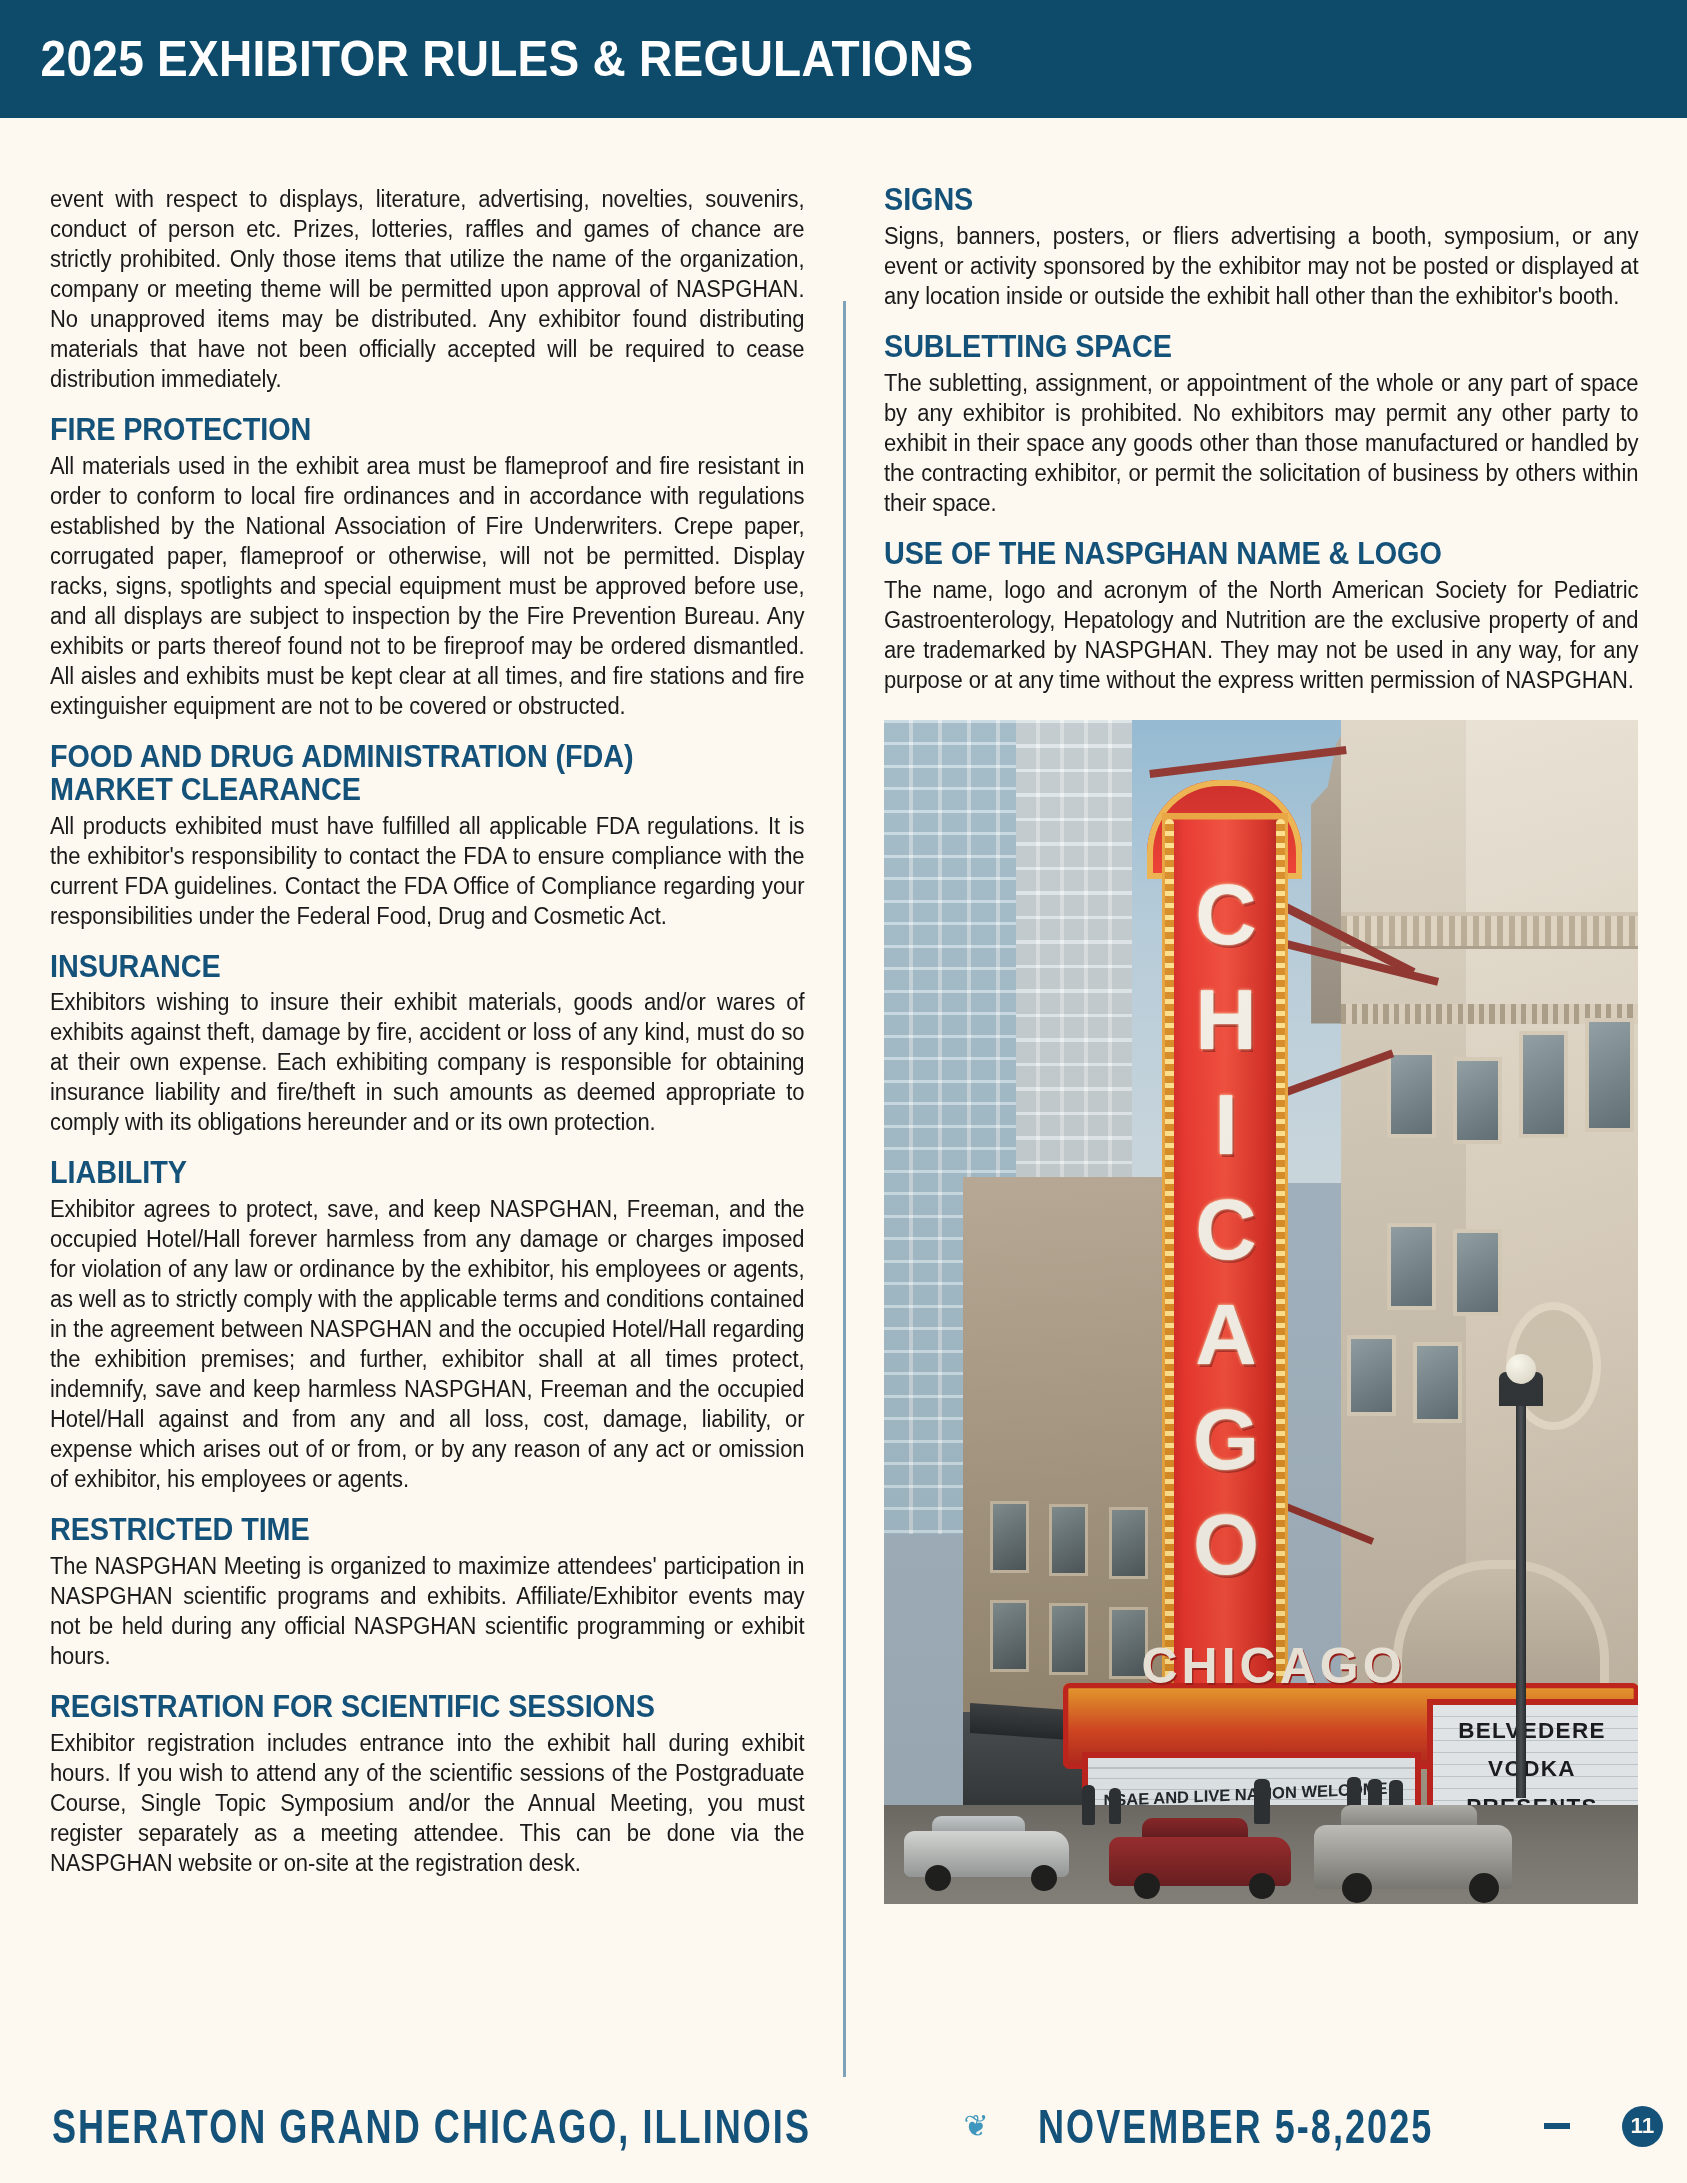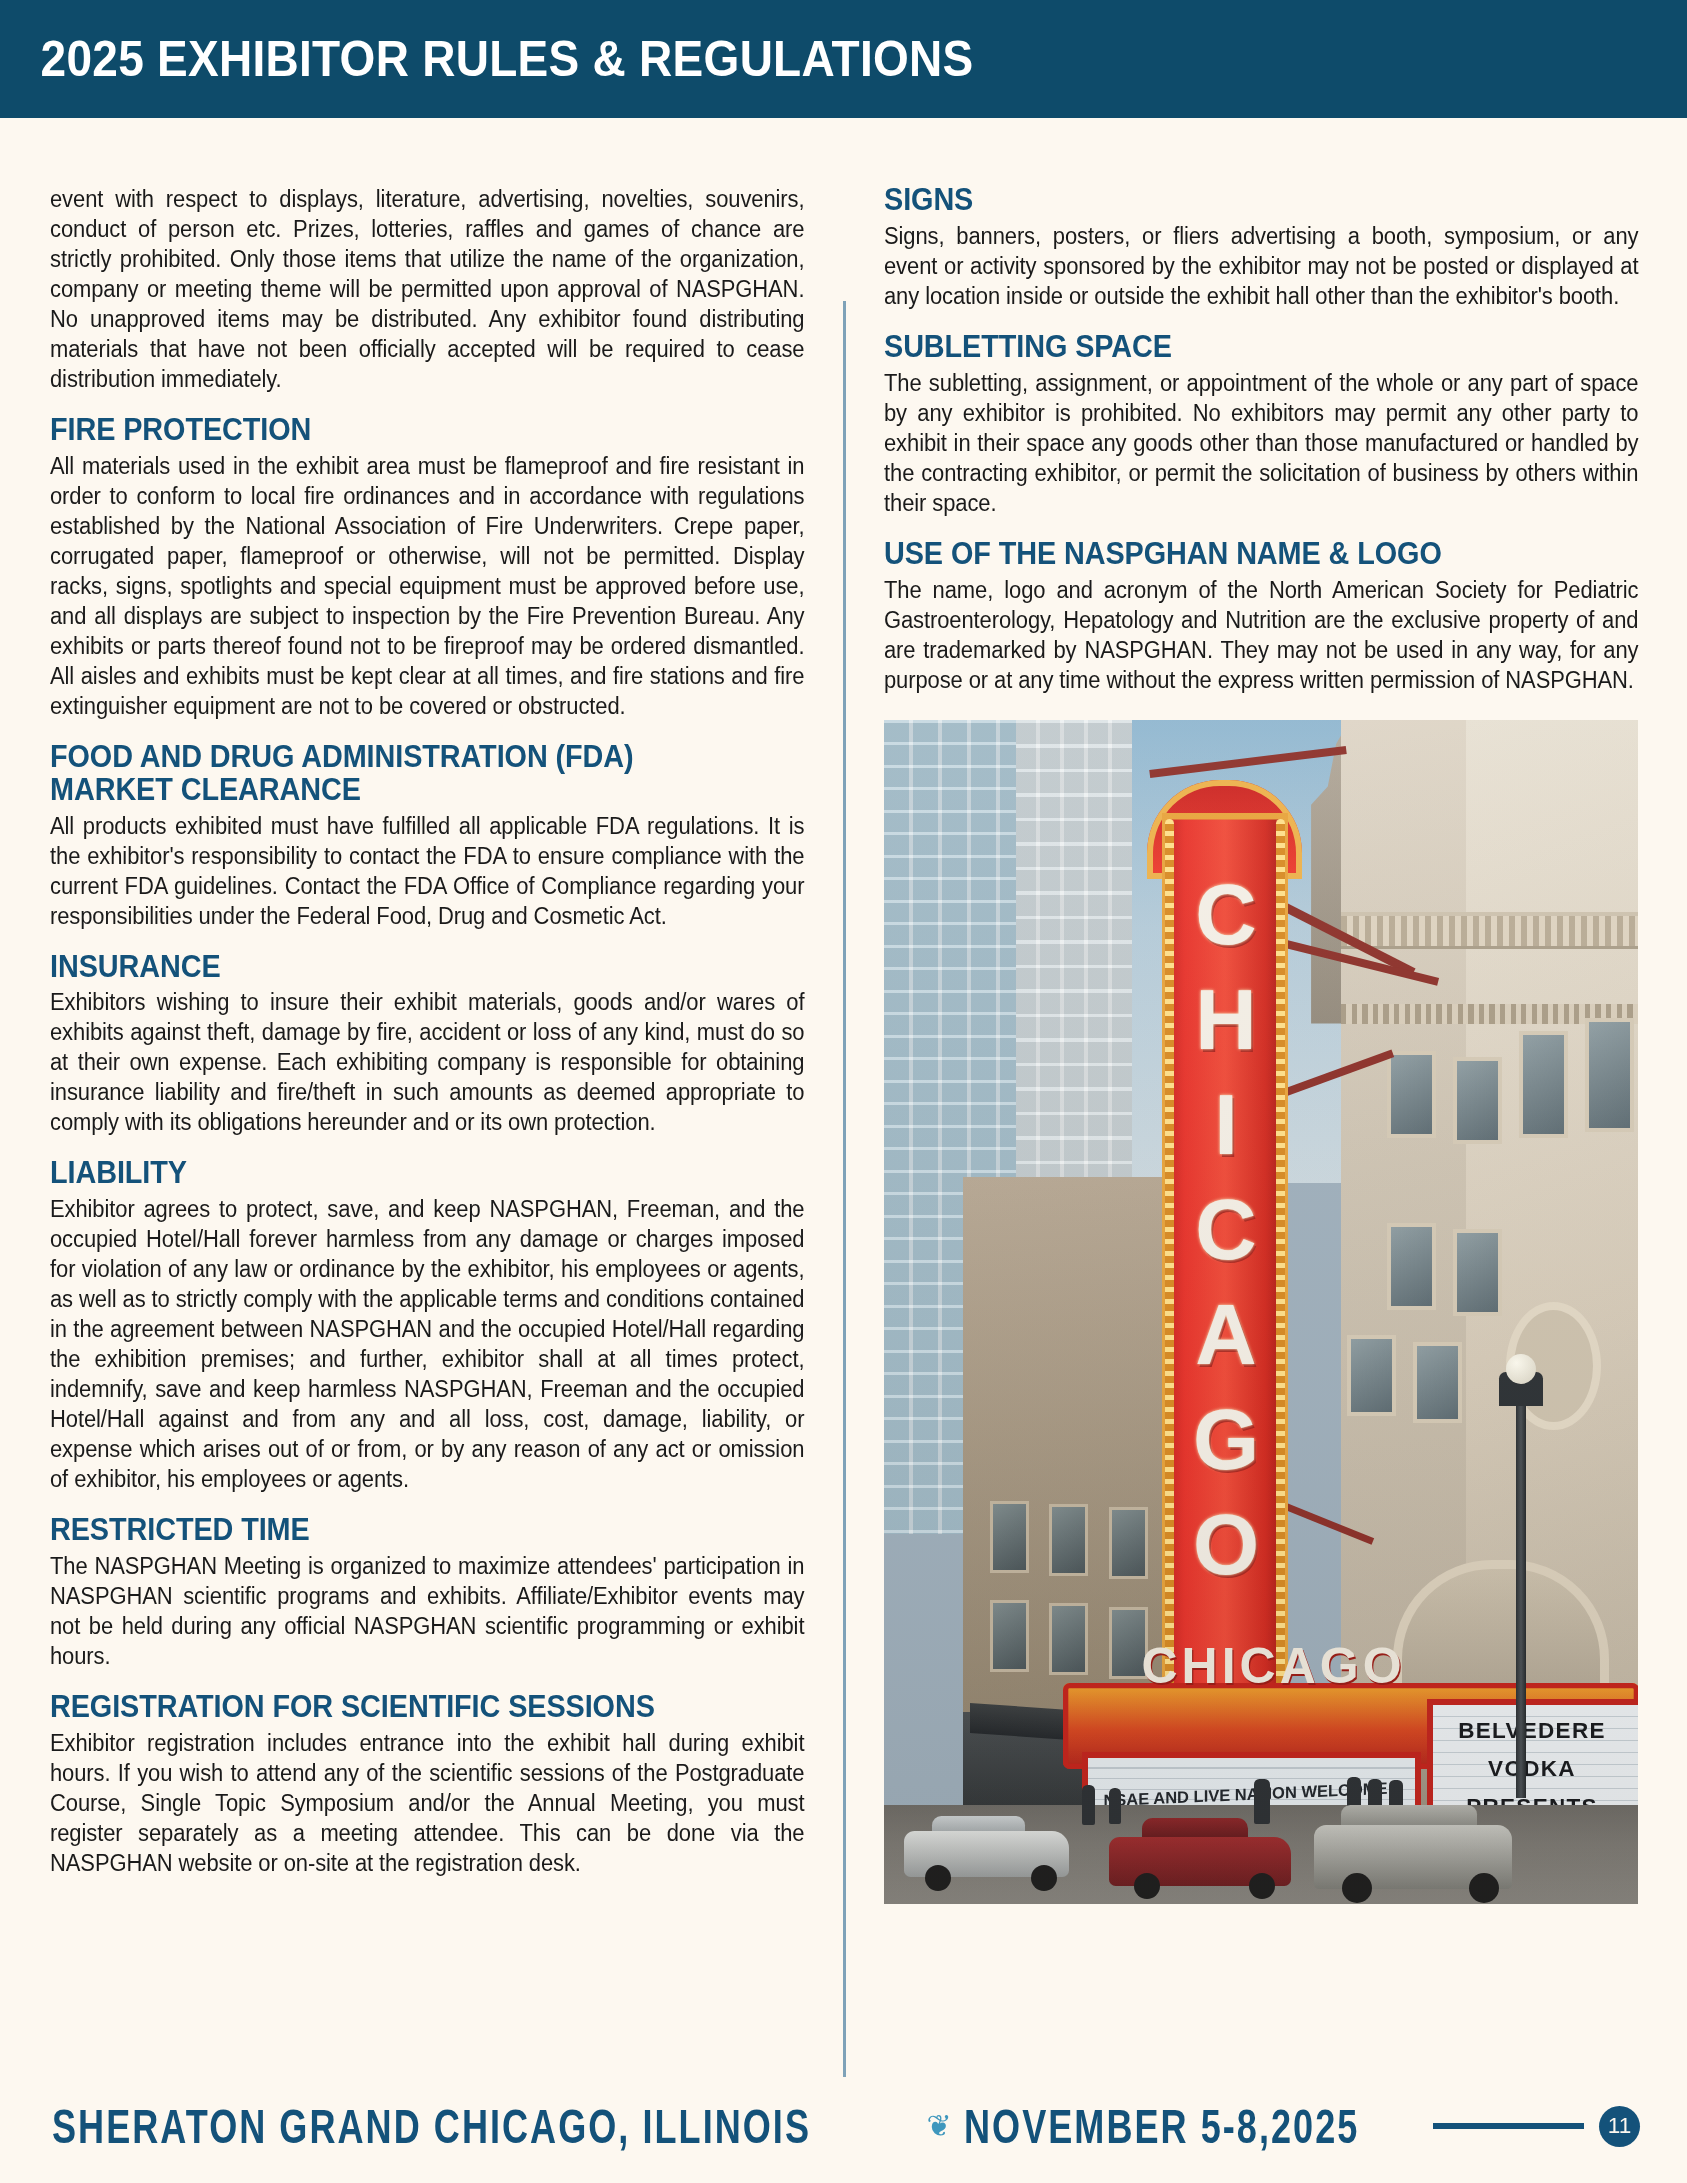--- a/index.html
+++ b/index.html
@@ -338,20 +338,21 @@
     height: 106px;
     background: #fdf8f0;
   }
   .footer-inner {
     position: absolute;
     left: 52px;
     top: 28px;
     width: 1588px;
     display: flex;
     align-items: center;
+    gap: 37px;
   }
   .footer-text {
     color: #14527a;
     font-family: "Liberation Sans Narrow", "Liberation Sans", sans-serif;
     font-weight: bold;
     font-size: 41px;
     line-height: 42px;
     letter-spacing: 2.3px;
     transform: scaleX(0.88) scaleY(1.18);
     transform-origin: left center;
@@ -370,21 +371,21 @@
     margin: 0 14.6px 0 20px;
     min-width: 26.5px;
   }
   .page-badge {
     width: 41px;
     height: 41px;
     border-radius: 50%;
     background: #14527a;
     color: #fdf8f0;
     font-family: "Liberation Sans Narrow", "Liberation Sans", sans-serif;
-    font-weight: normal;
+    font-weight: bold;
     font-size: 22.5px;
     display: flex;
     align-items: center;
     justify-content: center;
     flex: 0 0 41px;
   }
 </style>
 </head>
 <body>
 

